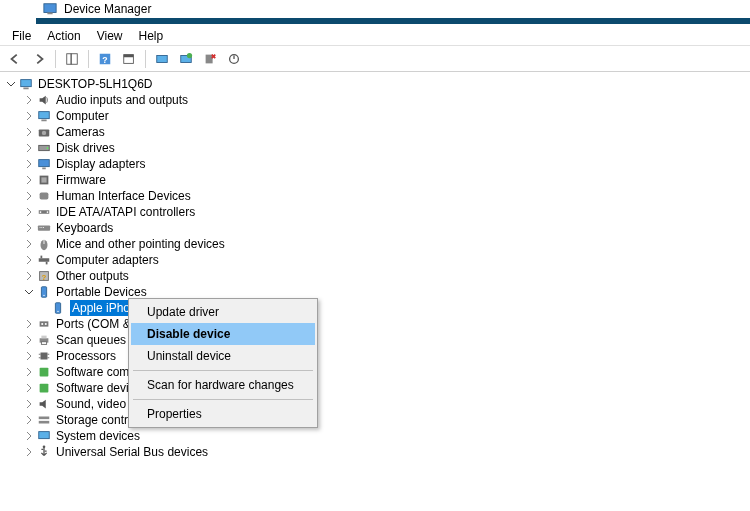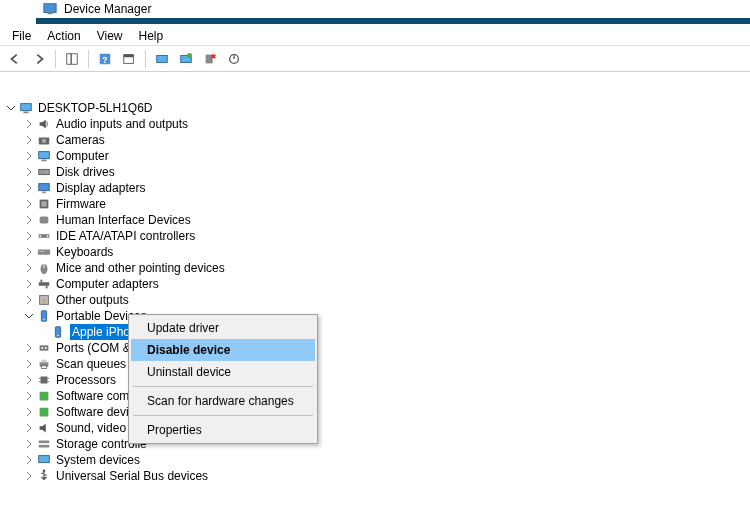--- a/index.html
+++ b/index.html
@@ -58,21 +58,20 @@
     }
     .tool-sep {
       width: 1px;
       height: 18px;
       background: #d0d0d0;
       margin: 0 3px;
     }
     .tree {
       padding: 4px 0;
       position: relative;
-      margin-top: 24px;
     }
     .node {
       display: flex;
       align-items: center;
       height: 16px;
       line-height: 16px;
       white-space: nowrap;
     }
     .indent { display: inline-block; height: 16px; }
     .expander {
@@ -234,40 +233,40 @@
       </div>
       <div class="node">
         <span class="indent" style="width:22px"></span>
         <span class="expander">
           <svg width="10" height="10" viewBox="0 0 10 10">
             <path d="M3 1 L7 5 L3 9" stroke="#888" fill="none"></path>
           </svg>
         </span>
         <span class="node-icon">
           <svg width="14" height="14" viewBox="0 0 16 16">
+            <rect x="2" y="3" width="12" height="8" fill="#5bb0e8" stroke="#2c5f8d"></rect>
+            <rect x="5" y="12" width="6" height="2" fill="#888"></rect>
+          </svg>
+        </span>
+        <span class="node-label">Computer</span>
+      </div>
+      <div class="node">
+        <span class="indent" style="width:22px"></span>
+        <span class="expander">
+          <svg width="10" height="10" viewBox="0 0 10 10">
+            <path d="M3 1 L7 5 L3 9" stroke="#888" fill="none"></path>
+          </svg>
+        </span>
+        <span class="node-icon">
+          <svg width="14" height="14" viewBox="0 0 16 16">
             <rect x="2" y="5" width="12" height="8" fill="#666" rx="1"></rect>
             <circle cx="8" cy="9" r="2.5" fill="#aaa"></circle>
           </svg>
         </span>
         <span class="node-label">Cameras</span>
-      </div>
-      <div class="node">
-        <span class="indent" style="width:22px"></span>
-        <span class="expander">
-          <svg width="10" height="10" viewBox="0 0 10 10">
-            <path d="M3 1 L7 5 L3 9" stroke="#888" fill="none"></path>
-          </svg>
-        </span>
-        <span class="node-icon">
-          <svg width="14" height="14" viewBox="0 0 16 16">
-            <rect x="2" y="3" width="12" height="8" fill="#5bb0e8" stroke="#2c5f8d"></rect>
-            <rect x="5" y="12" width="6" height="2" fill="#888"></rect>
-          </svg>
-        </span>
-        <span class="node-label">Computer</span>
       </div>
       <div class="node">
         <span class="indent" style="width:22px"></span>
         <span class="expander">
           <svg width="10" height="10" viewBox="0 0 10 10">
             <path d="M3 1 L7 5 L3 9" stroke="#888" fill="none"></path>
           </svg>
         </span>
         <span class="node-icon">
           <svg width="14" height="14" viewBox="0 0 16 16">
@@ -556,21 +555,21 @@
         <span class="node-icon">
           <svg width="14" height="14" viewBox="0 0 16 16">
             <path d="M8 2v10M8 12l-3-3M8 12l3-3M5 5h2M9 7h2" stroke="#555" fill="none" stroke-width="1.5"></path>
             <circle cx="8" cy="2" r="1.5" fill="#555"></circle>
           </svg>
         </span>
         <span class="node-label">Universal Serial Bus devices</span>
       </div>
     </div>
 
-  <div class="context-menu" style="left:128px; top:218px;">
+  <div class="context-menu" style="left:128px; top:226px;">
     <div class="ctx-item">Update driver</div>
     <div class="ctx-item hover">Disable device</div>
     <div class="ctx-item">Uninstall device</div>
     <div class="ctx-sep"></div>
     <div class="ctx-item">Scan for hardware changes</div>
     <div class="ctx-sep"></div>
     <div class="ctx-item bold">Properties</div>
   </div>
 </div>
 

